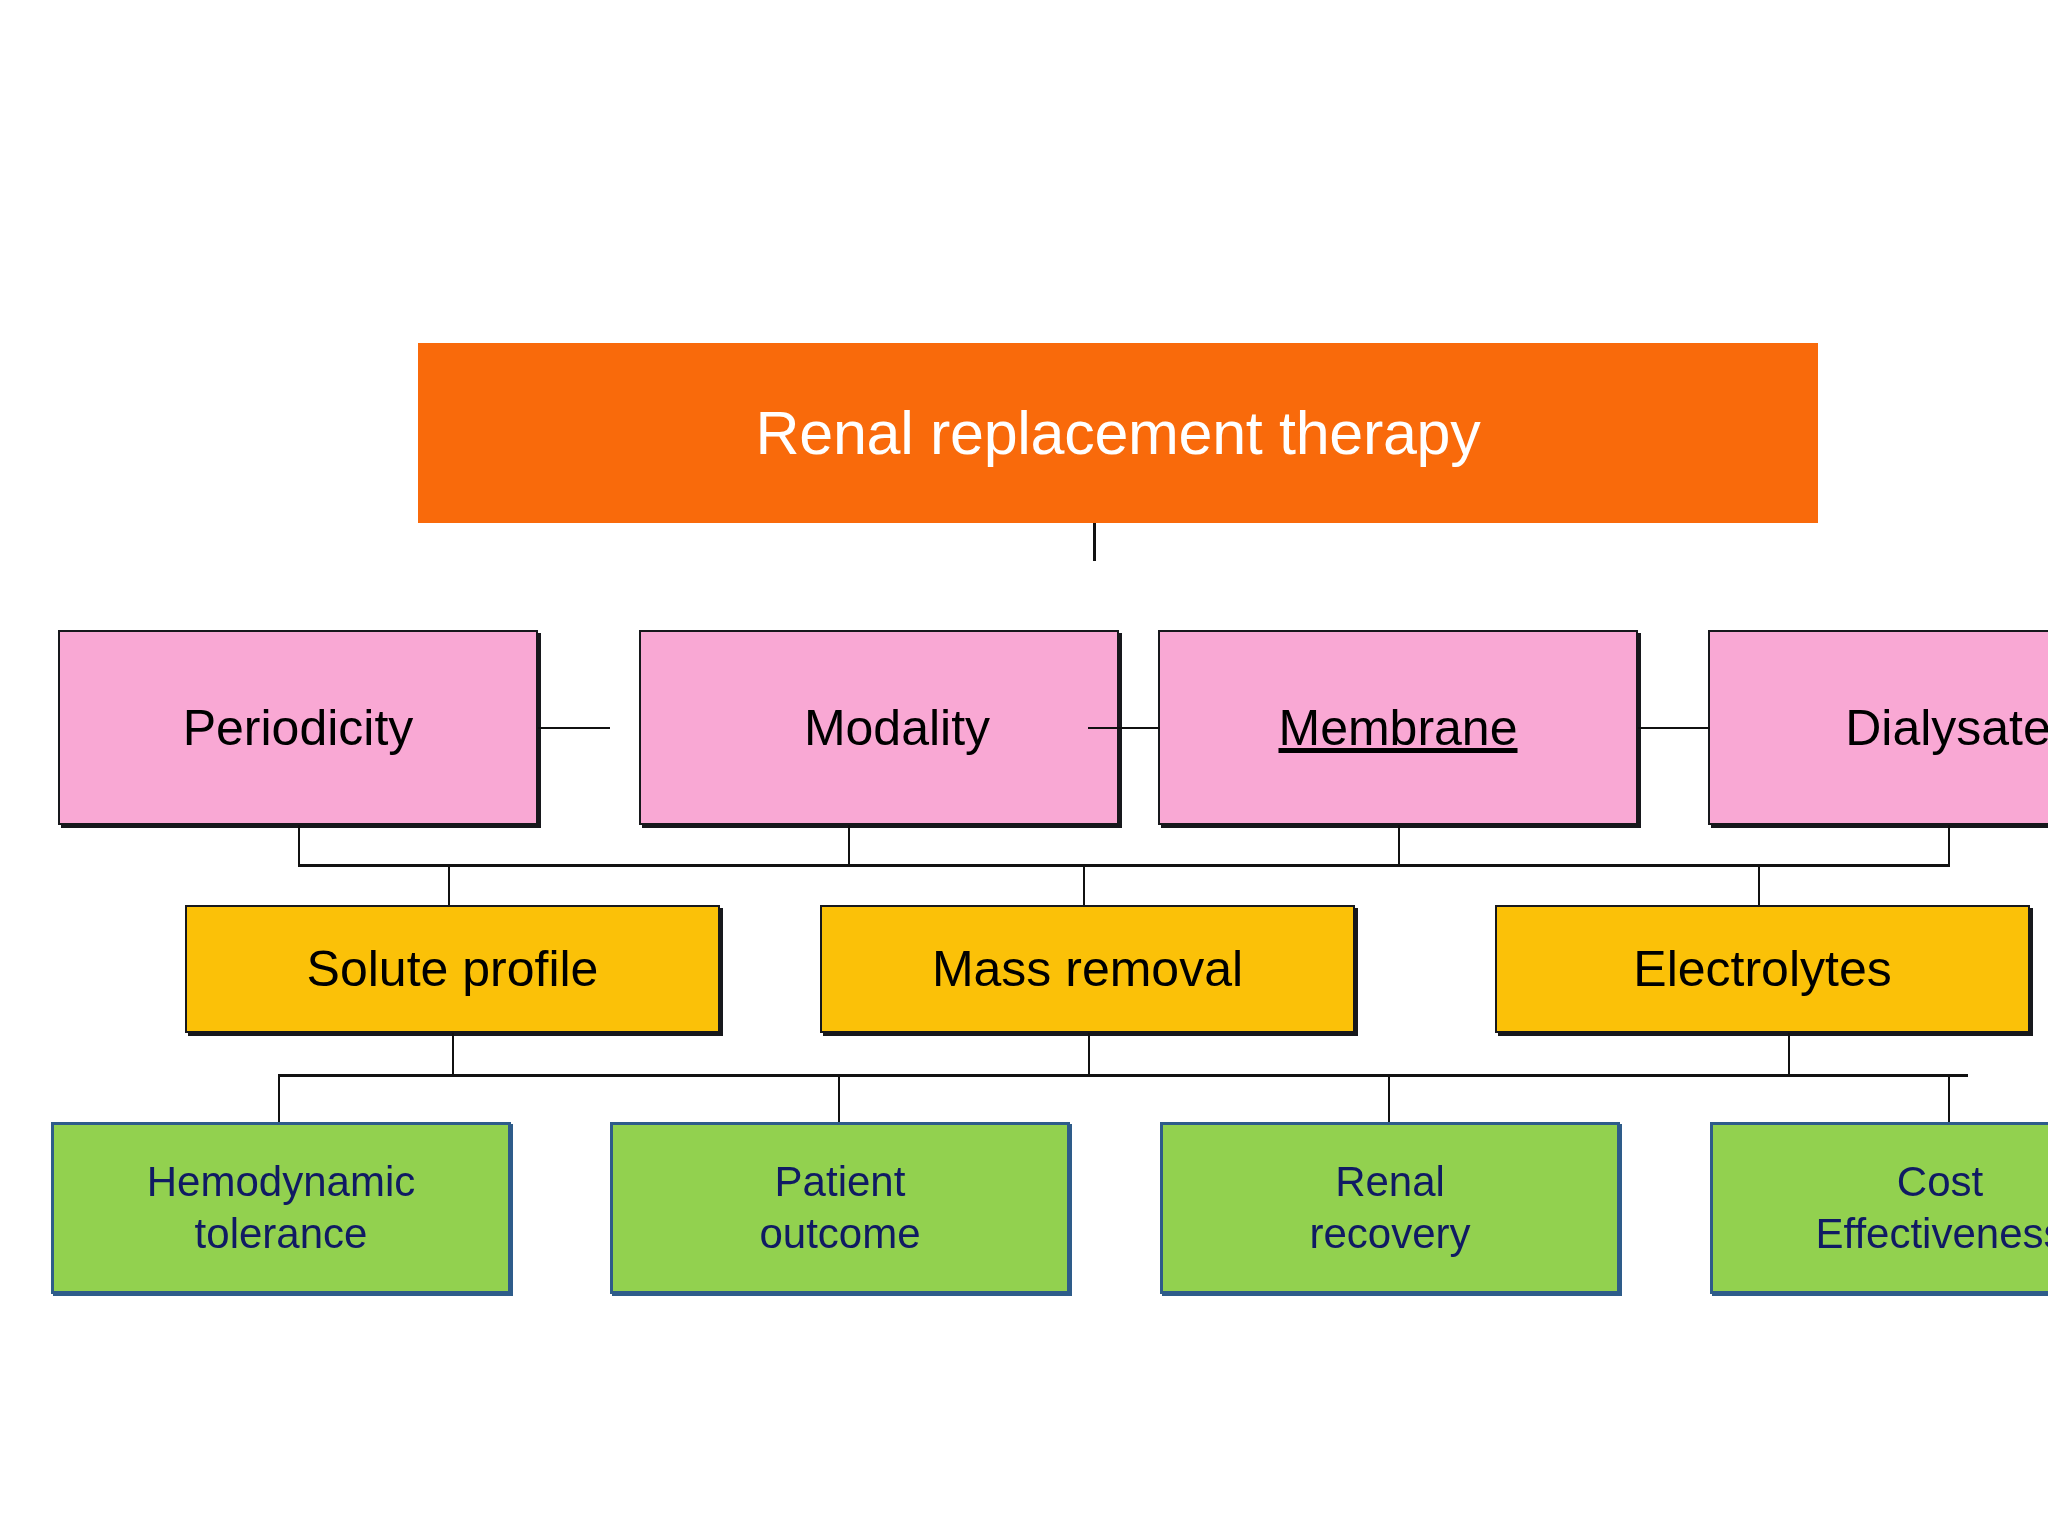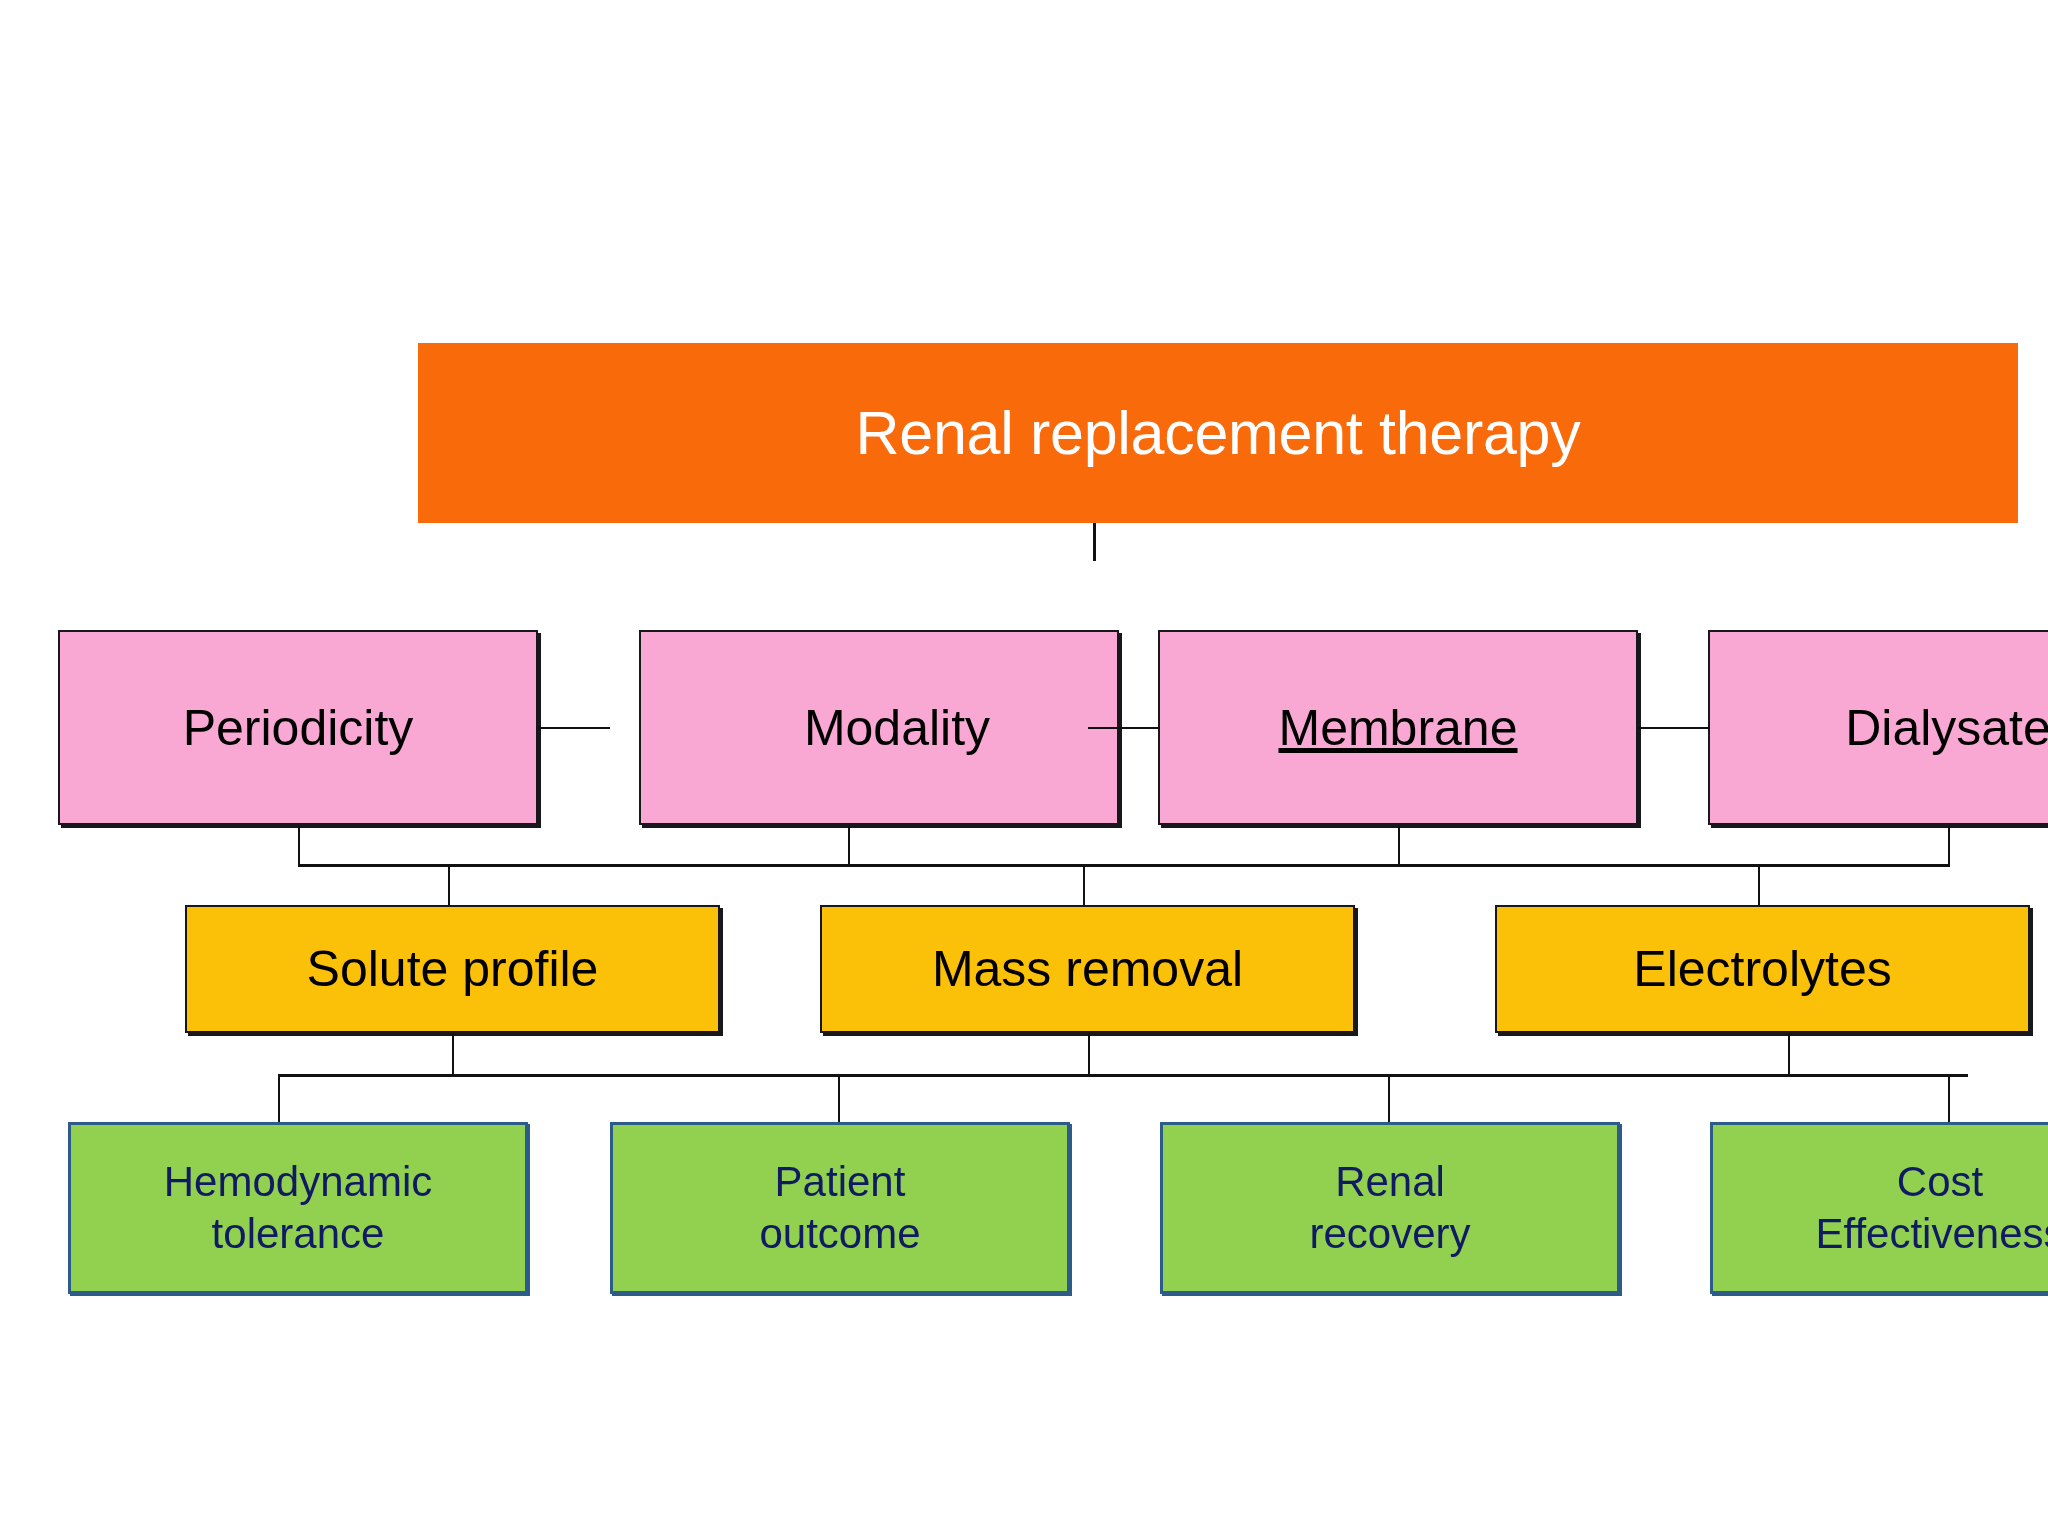--- a/index.html
+++ b/index.html
@@ -109,21 +109,21 @@
     border-right: 11px solid transparent;
     border-top: 22px solid #111111;
   }
 </style>
 </head>
 <body>
 
 <div id="slide">
 
 
-  <div class="node root" style="left:418px; top:343px; width:1600px; height:180px;">
+  <div class="node root" style="left:418px; top:343px; width:1400px; height:180px;">
     <span>Renal replacement therapy</span>
   </div>
 
   <div class="vline" style="left:1093px; top:523px; height:38px;"></div>
 
   <div class="node level1" style="left:58px; top:630px; width:480px; height:195px;">
     <span>Periodicity</span>
   </div>
 
   <div class="node level1" style="left:639px; top:630px; width:480px; height:195px;padding-left:36px;">
@@ -181,21 +181,21 @@
 
   <div class="vline thin" style="left:838px; top:1074px; height:54px;"></div>
   <div class="arrowhead" style="left:828px; top:1122px;"></div>
 
   <div class="vline thin" style="left:1388px; top:1074px; height:54px;"></div>
   <div class="arrowhead" style="left:1378px; top:1122px;"></div>
 
   <div class="vline thin" style="left:1948px; top:1074px; height:54px;"></div>
   <div class="arrowhead" style="left:1938px; top:1122px;"></div>
 
-  <div class="node level3" style="left:68px; top:1122px; width:460px; height:172px;">
+  <div class="node level3" style="left:51px; top:1122px; width:460px; height:172px;">
     <span class="two-line">Hemodynamic
 tolerance</span>
   </div>
 
   <div class="node level3" style="left:610px; top:1122px; width:460px; height:172px;">
     <span class="two-line">Patient
 outcome</span>
   </div>
 
   <div class="node level3" style="left:1160px; top:1122px; width:460px; height:172px;">

